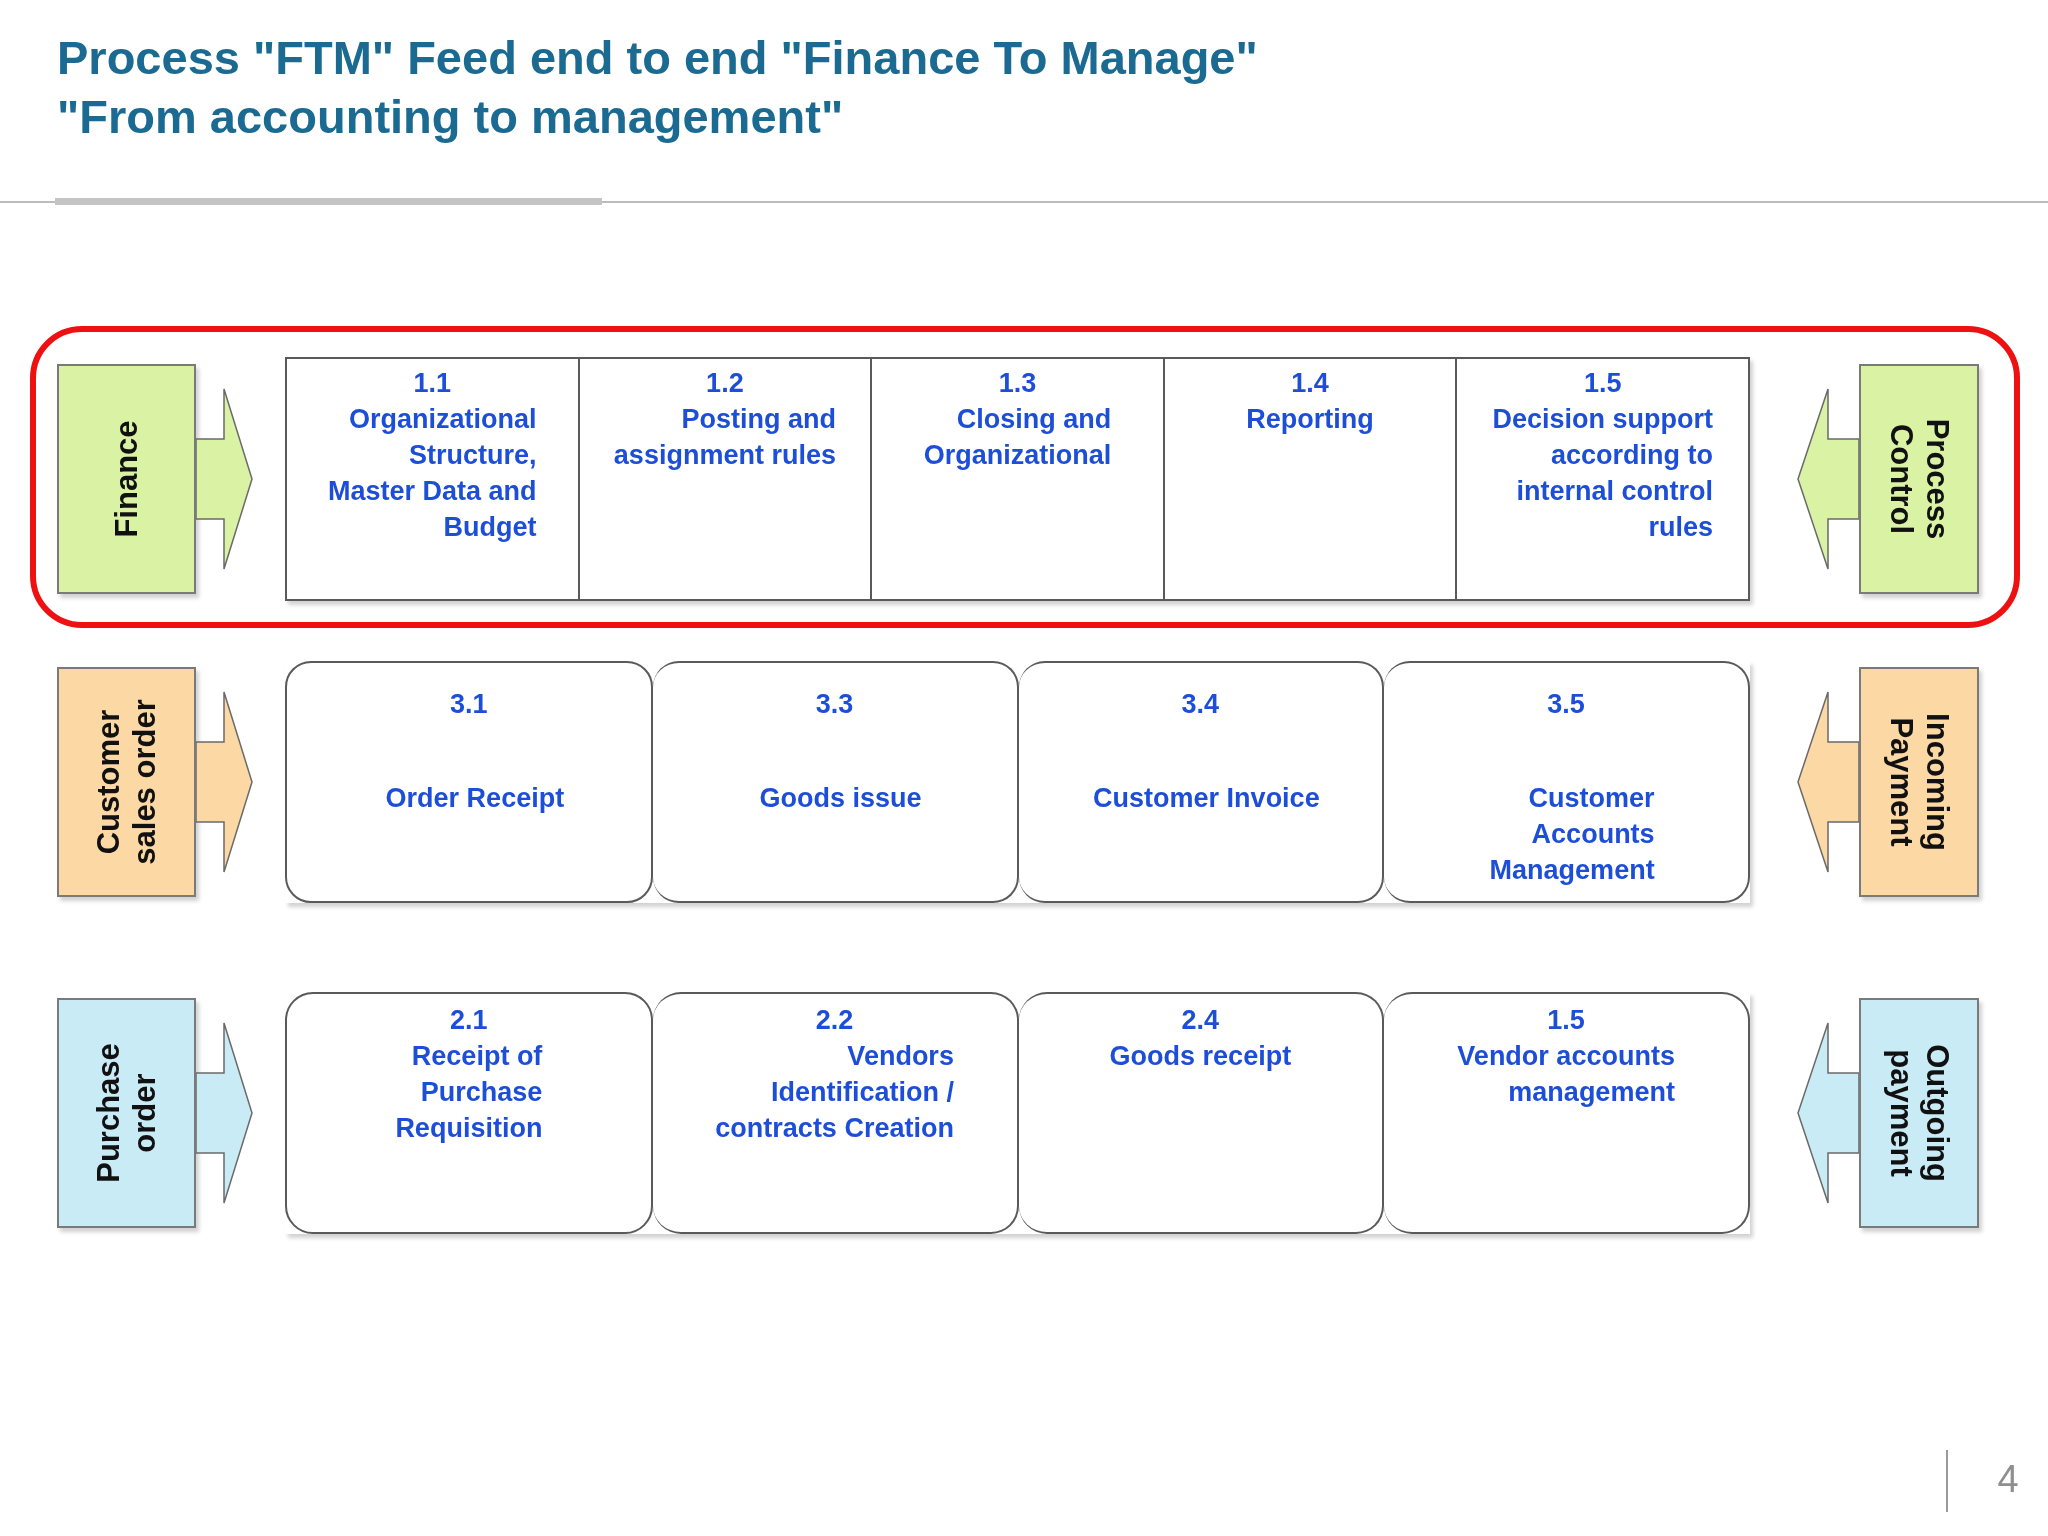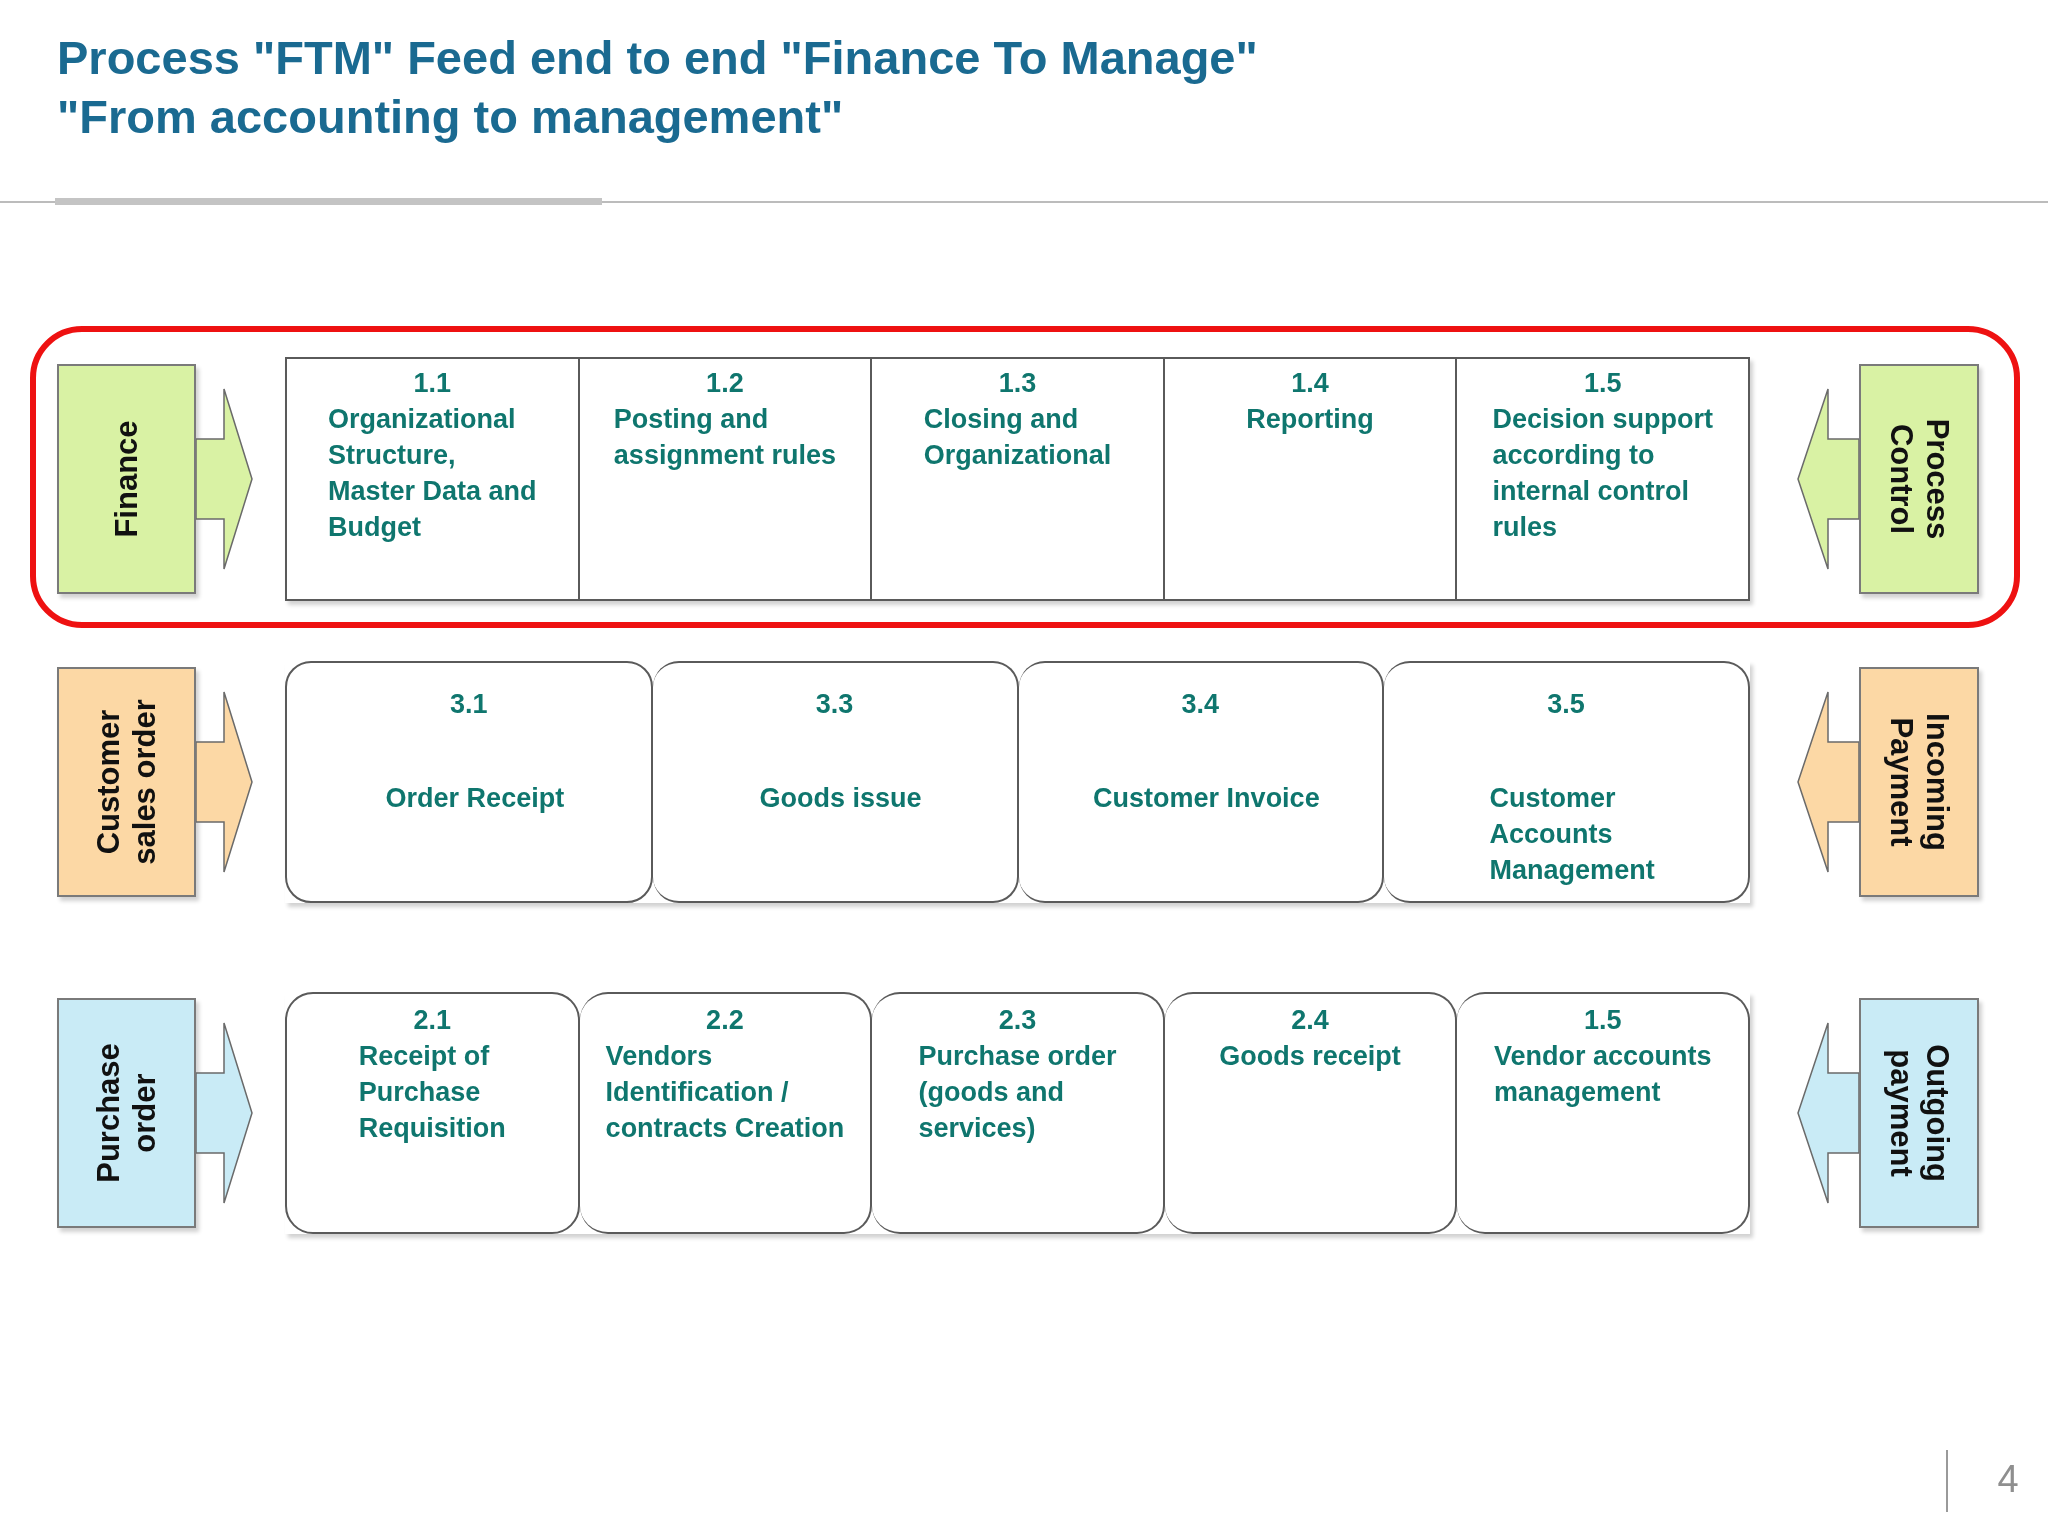--- a/index.html
+++ b/index.html
@@ -57,21 +57,21 @@
   .row-purchase .fillbox{background:var(--row-purchase,#c9ebf6);}
   .arrow polygon{stroke:#6a6a6a;stroke-width:1.5;}
 
   .cells{
     margin-left:32px;width:1465px;height:100%;display:flex;flex:none;
     box-shadow:3px 4px 4px rgba(0,0,0,0.18);
   }
   .cell{
     flex:1 1 0;border:2px solid var(--cell-border,#5a5a5a);box-sizing:border-box;
     display:flex;flex-direction:column;align-items:center;
-    color:#0f766e;font-weight:bold;font-size:27px;line-height:36px;text-align:left;
+    color:#1d4ed8;font-weight:bold;font-size:27px;line-height:36px;text-align:right;
   }
   .cell + .cell{border-left:none;}
   .row1 .cell{padding-top:6px;}
   .row2 .cell{padding-top:23px;border-radius:26px;}
   .row3 .cell{padding-top:8px;border-radius:28px;}
   .cell-label{white-space:pre-line;}
   .row2 .cell-label{margin-top:58px;margin-left:12px;}
 
   
   .footer-divider{
@@ -194,26 +194,20 @@
 Purchase
 Requisition</span>
       </div>
       <div class="cell">
         <span class="cell-num">2.2</span>
         <span class="cell-label">Vendors
 Identification /
 contracts Creation</span>
       </div>
       <div class="cell">
-        <span class="cell-num">2.3</span>
-        <span class="cell-label">Purchase order
-(goods and
-services)</span>
-      </div>
-      <div class="cell">
         <span class="cell-num">2.4</span>
         <span class="cell-label">Goods receipt</span>
       </div>
       <div class="cell">
         <span class="cell-num">1.5</span>
         <span class="cell-label">Vendor accounts
 management</span>
       </div>
     </div>
     <svg class="arrow head-left" width="62" height="190" viewBox="0 0 62 190">

